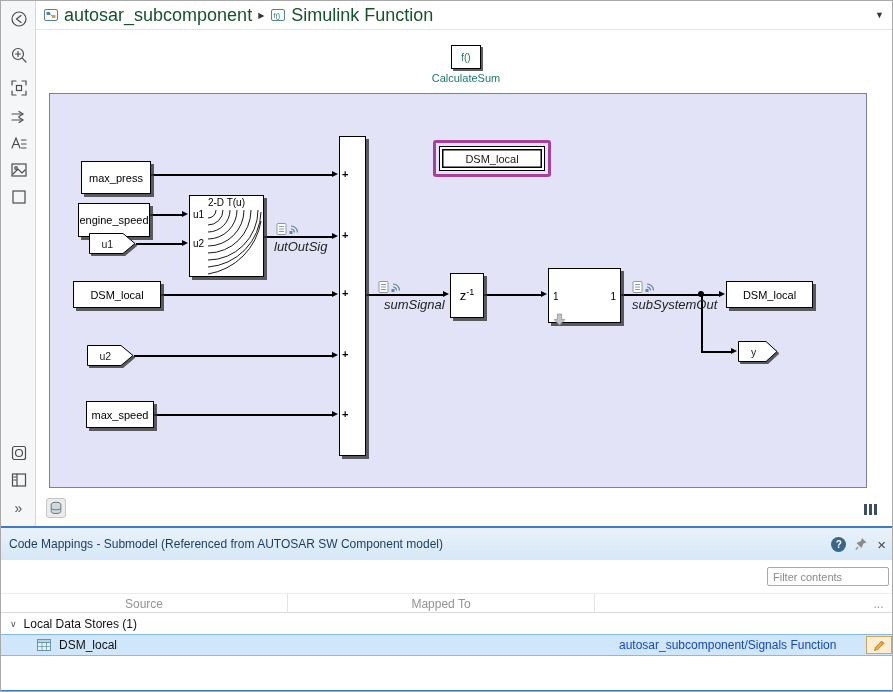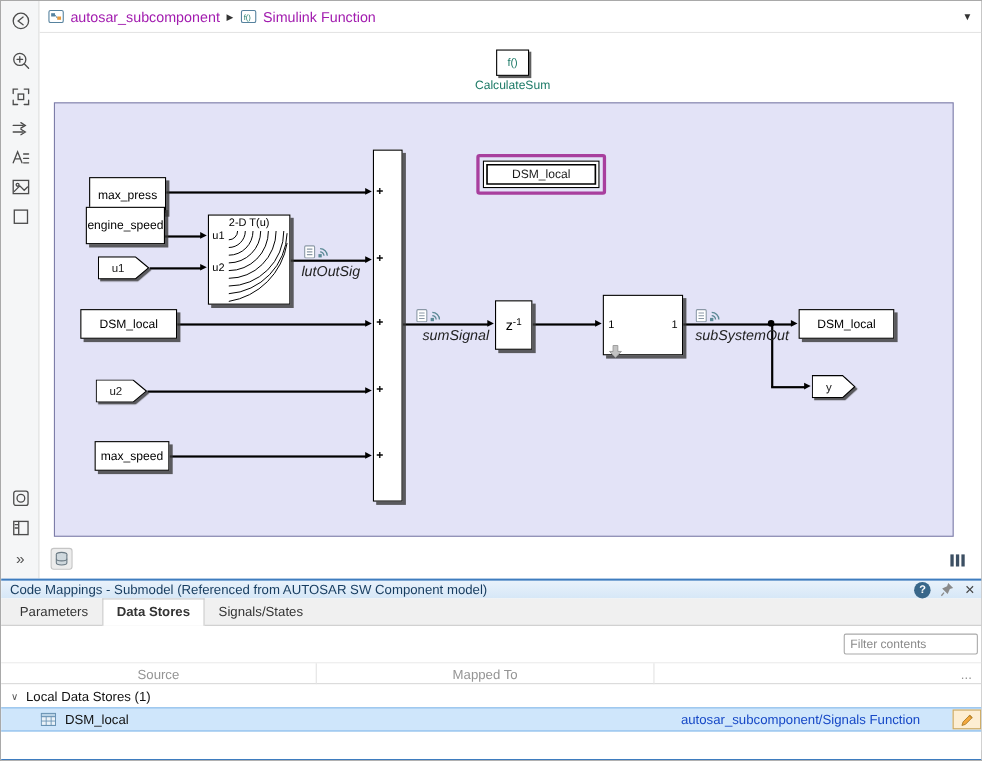--- a/index.html
+++ b/index.html
@@ -13,21 +13,21 @@
   .tb-btn { position:absolute; left:6px; width:23px; height:23px; display:flex;
             align-items:center; justify-content:center; color:#4c4c4c; cursor:pointer; }
   .tb-btn svg { stroke:#4c4c4c; fill:none; stroke-width:1.2; stroke-linecap:round; }
   .tb-expand { font-size:14px; color:#555; }
 
   
   .breadcrumb-bar { position:absolute; left:35px; top:0; width:858px; height:29px;
                     background:#fff; border-bottom:1px solid #e4e4e4; display:flex;
                     align-items:center; padding-left:7px; gap:6px; }
   .crumb { display:flex; align-items:center; gap:5px; cursor:pointer; }
-  .crumb-text { font-size:13px; color:#a21caf; }
+  .crumb-text { font-size:18px; color:#14532d; }
   .crumb-sep { font-size:8px; color:#333; }
   .bc-dropdown { position:absolute; right:10px; font-size:9px; color:#333; cursor:pointer; }
 
   
   .canvas { position:absolute; left:35px; top:29px; width:858px; height:496px; background:#fff; }
   .region { position:absolute; left:13px; top:63px; width:818px; height:395px;
             background:#e3e3f7; border:1px solid #7d7da8; }
   .block { position:absolute; background:#fff; border:1px solid #000;
            box-shadow:3px 3px 0 rgba(55,55,55,.8); display:flex; align-items:center;
            justify-content:center; font-size:11px; color:#000; }
@@ -59,21 +59,21 @@
   .badge { position:absolute; cursor:pointer; }
   .db-btn { position:absolute; left:10px; top:468px; width:20px; height:20px; background:#ececec;
             border:1px solid #c5c5c5; border-radius:3px; display:flex; align-items:center;
             justify-content:center; cursor:pointer; }
   .grip { position:absolute; left:828px; top:474px; display:flex; gap:2px; cursor:pointer; }
   .grip span { width:3px; height:11px; background:#3c4f63; display:block; }
 
   
   .panel { position:absolute; left:0; top:525px; width:893px; height:167px; background:#fff;
            border-top:2px solid #3e7cbf; border-bottom:3px solid #3e7cbf; }
-  .panel-header { height:16px; background:linear-gradient(#e9f2fb,#d6e7f7);
+  .panel-header { height:32px; background:linear-gradient(#e9f2fb,#d6e7f7);
                   display:flex; align-items:center; padding:4px 8px; color:#173c5f; font-size:12px; }
   .panel-title { flex:1; }
   .panel-icons { display:flex; align-items:center; gap:9px; }
   .help-icon { width:15px; height:15px; background:#39678a; color:#fff; border-radius:50%;
                font-size:10px; font-weight:bold; display:flex; align-items:center;
                justify-content:center; cursor:pointer; }
   .pin-icon { cursor:pointer; display:flex; }
   .close-icon { font-size:15px; color:#444; cursor:pointer; line-height:15px; }
   .tab-bar { height:25px; background:#f0f0f0; border-bottom:1px solid #c8c8c8; display:flex;
              align-items:flex-end; padding-left:4px; }
@@ -230,21 +230,21 @@
     <div class="wire h" style="left:585px;top:264px;width:99px"></div>
     <div class="arr" style="left:683px;top:261px"></div>
     <div class="wire v" style="left:665px;top:264px;height:58px"></div>
     <div class="wire h" style="left:665px;top:321px;width:31px"></div>
     <div class="arr" style="left:695px;top:318px"></div>
     <div class="bdot" style="left:662px;top:261px"></div>
 
     <div class="block" style="left:45px;top:131px;width:70px;height:33px">
       <span>max_press</span>
     </div>
-    <div class="block" style="left:42px;top:158px;width:72px;height:34px">
+    <div class="block" style="left:42px;top:173px;width:72px;height:34px">
       <span>engine_speed</span>
     </div>
     <div class="port" style="left:53px;top:203px;width:47px;height:21px">
       <svg width="47" height="21">
           <polygon points="0.5,0.5 34,0.5 46,10.5 34,20.5 0.5,20.5" fill="#fff" stroke="#000"></polygon>
         </svg>
       <span class="plabel">u1</span>
     </div>
     <div class="block" style="left:37px;top:251px;width:88px;height:27px">
       <span>DSM_local</span>
@@ -363,25 +363,20 @@
       <div class="panel-icons">
         <span class="help-icon">?</span>
         <span class="pin-icon">
           <svg width="13" height="14" viewBox="0 0 13 14">
               <path d="M7 1 l4.5 4.5 -3 1 -2 4.5 -5-5 4.5-2z" fill="#8a8a8a"></path>
               <line x1="3.2" y1="9.8" x2="0.8" y2="12.6" stroke="#8a8a8a" stroke-width="1.2"></line>
             </svg>
         </span>
         <span class="close-icon">×</span>
       </div>
-    </div>
-    <div class="tab-bar">
-      <div class="tab">Parameters</div>
-      <div class="tab active">Data Stores</div>
-      <div class="tab">Signals/States</div>
     </div>
     <div class="panel-content">
       <input class="filter" placeholder="Filter contents" style="">
       <div class="thead">
         <div class="th" style="left:287px;width:307px">Mapped To</div>
         <div class="th" style="left:0;width:287px">Source</div>
         <div class="th" style="left:862px;width:31px;border-right:none">...</div>
       </div>
       <div class="group-row">
         <span class="chev">∨</span>

